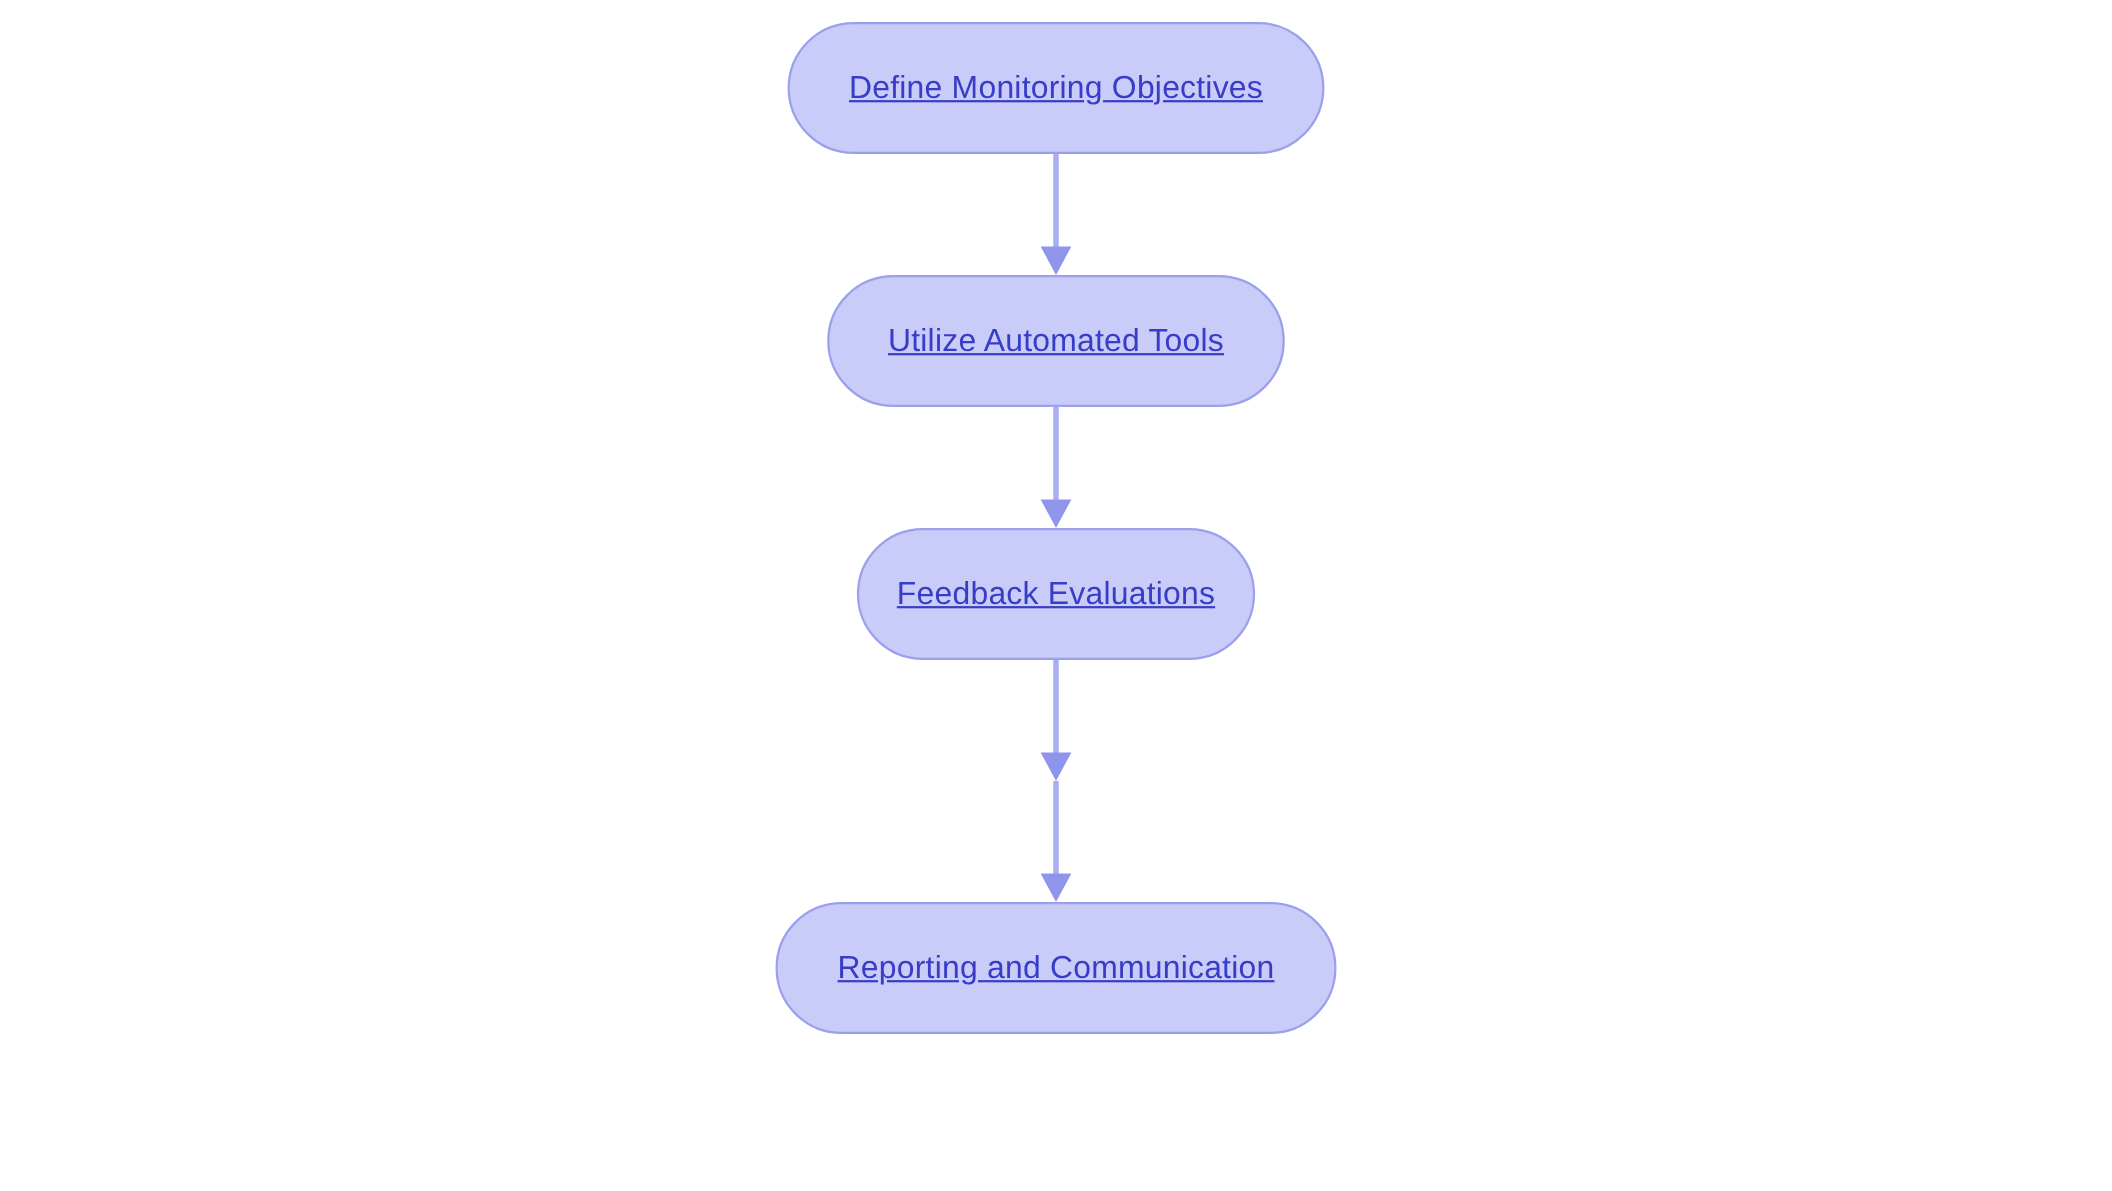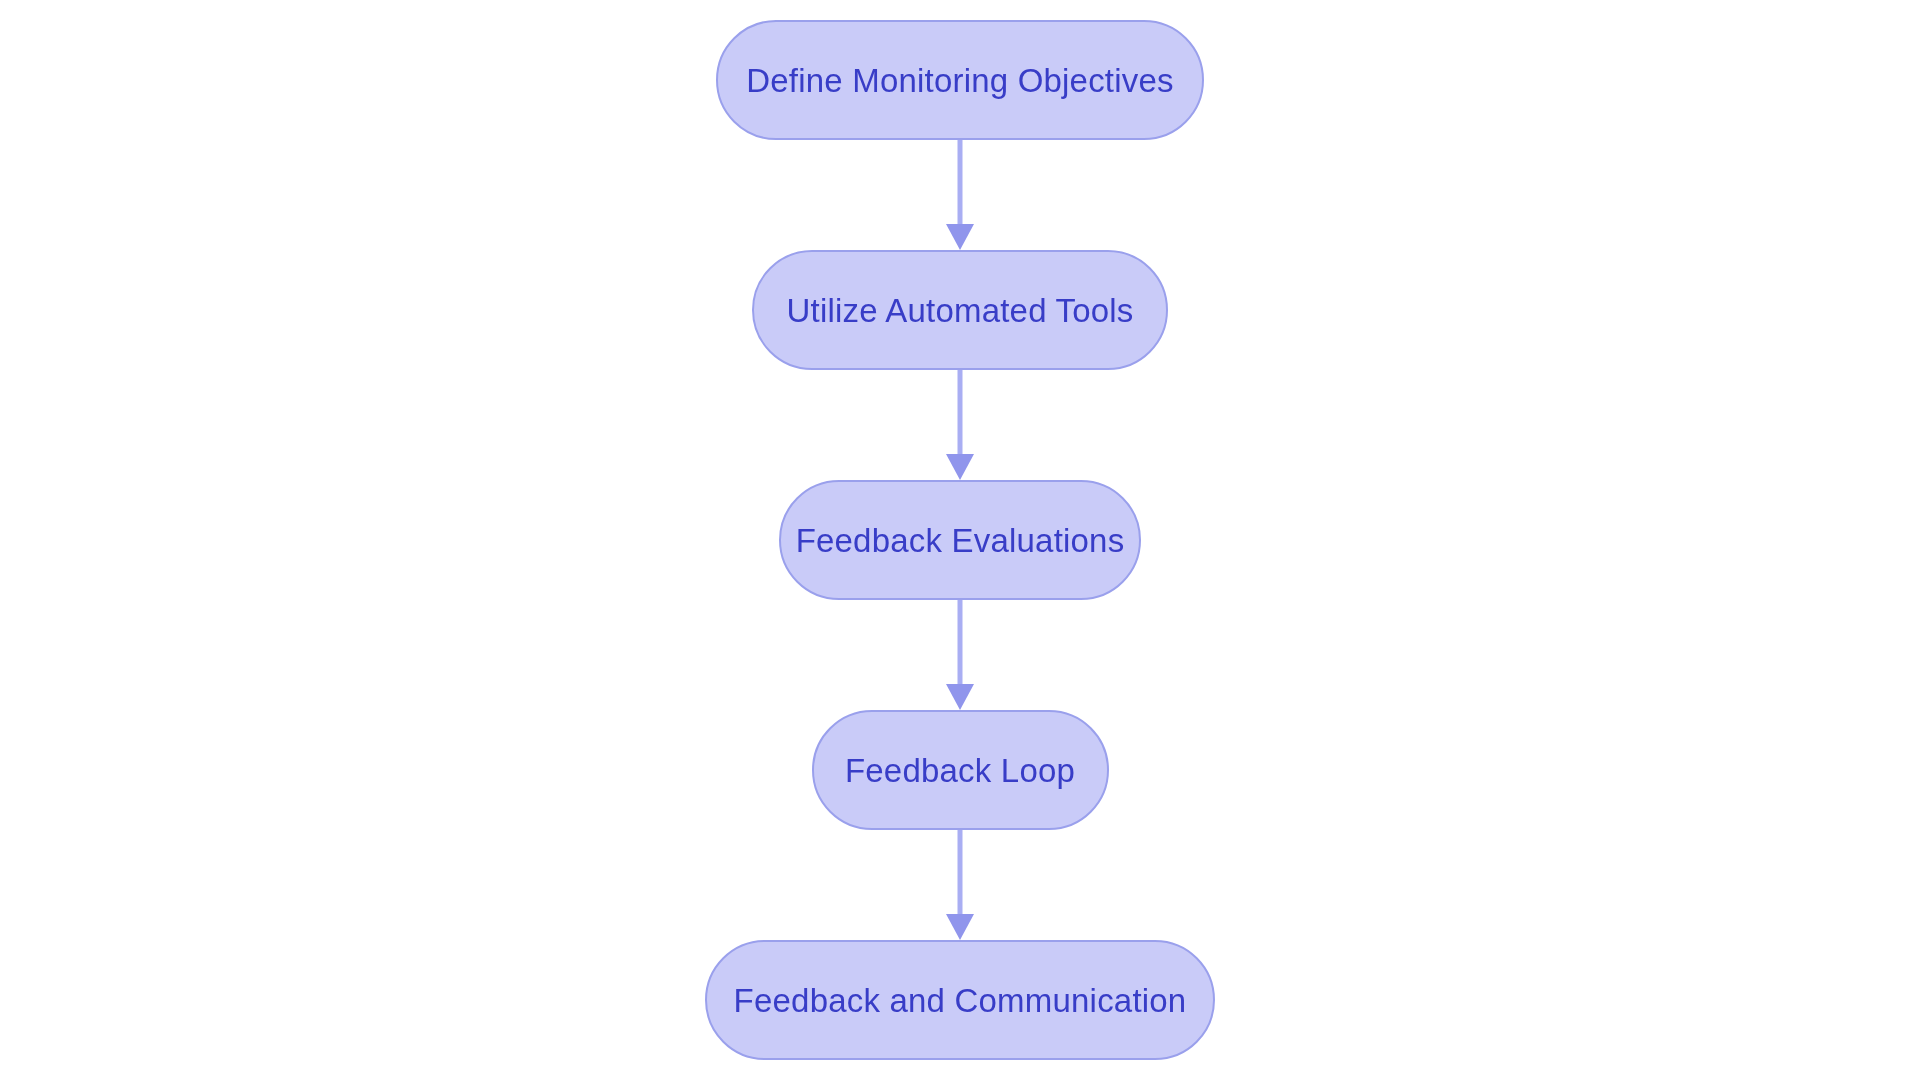--- a/index.html
+++ b/index.html
@@ -36,25 +36,26 @@
     align-items:center;
     justify-content:center;
     flex:0 0 auto;
   }
   .node-1{width:488px;}
   .node-2{width:416px;}
   .node-3{width:362px;}
   .node-4{width:297px;}
   .node-5{width:510px;}
   .node-label{
-    font-size:33px;
+    font-size:29px;
     line-height:1;
     color:var(--label-color);
     white-space:nowrap;
     letter-spacing:0.2px;
+    text-decoration:underline;
   }
   .connector{
     height:110px;
     flex:0 0 auto;
     display:flex;
     align-items:flex-start;
     justify-content:center;
   }
   .arrow-svg{display:block;}
   .arrow-stem{fill:var(--arrow-stem);}
@@ -91,28 +92,25 @@
     <span class="node-label">Feedback Evaluations</span>
   </div>
 
   <div class="connector">
     <svg class="arrow-svg" width="30" height="110" viewBox="0 0 30 110" aria-hidden="true">
       <rect class="arrow-stem" x="12.5" y="0" width="5" height="87"></rect>
       <polygon class="arrow-head" points="1,84 29,84 15,110"></polygon>
     </svg>
   </div>
 
-  <div class="node node-4">
-    <span class="node-label">Feedback Loop</span>
-  </div>
 
   <div class="connector">
     <svg class="arrow-svg" width="30" height="110" viewBox="0 0 30 110" aria-hidden="true">
       <rect class="arrow-stem" x="12.5" y="0" width="5" height="87"></rect>
       <polygon class="arrow-head" points="1,84 29,84 15,110"></polygon>
     </svg>
   </div>
 
   <div class="node node-5">
-    <span class="node-label">Feedback and Communication</span>
+    <span class="node-label">Reporting and Communication</span>
   </div>
 
 </div>
 
 </body></html>

